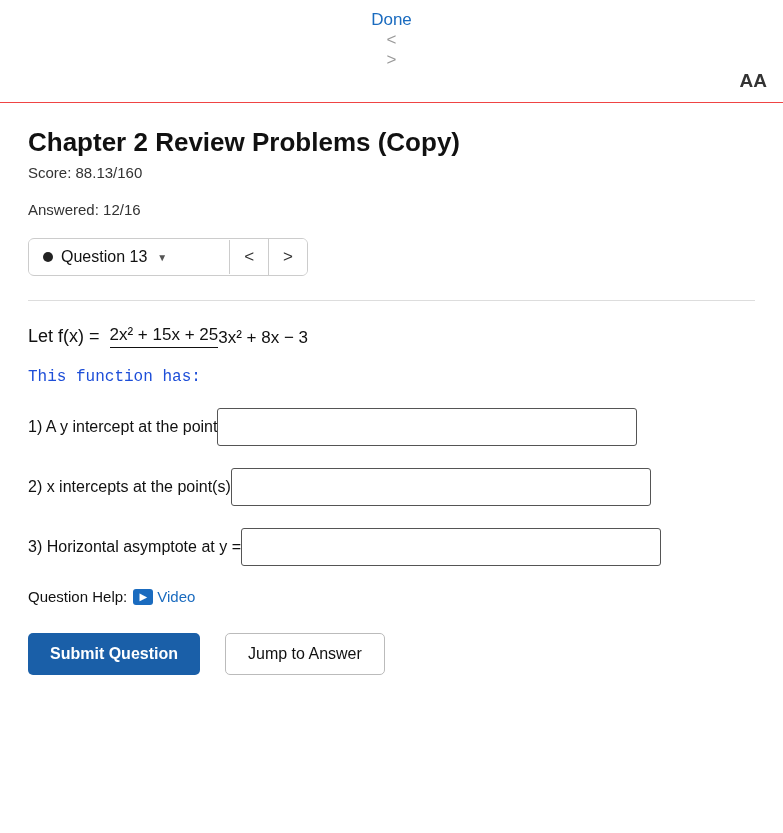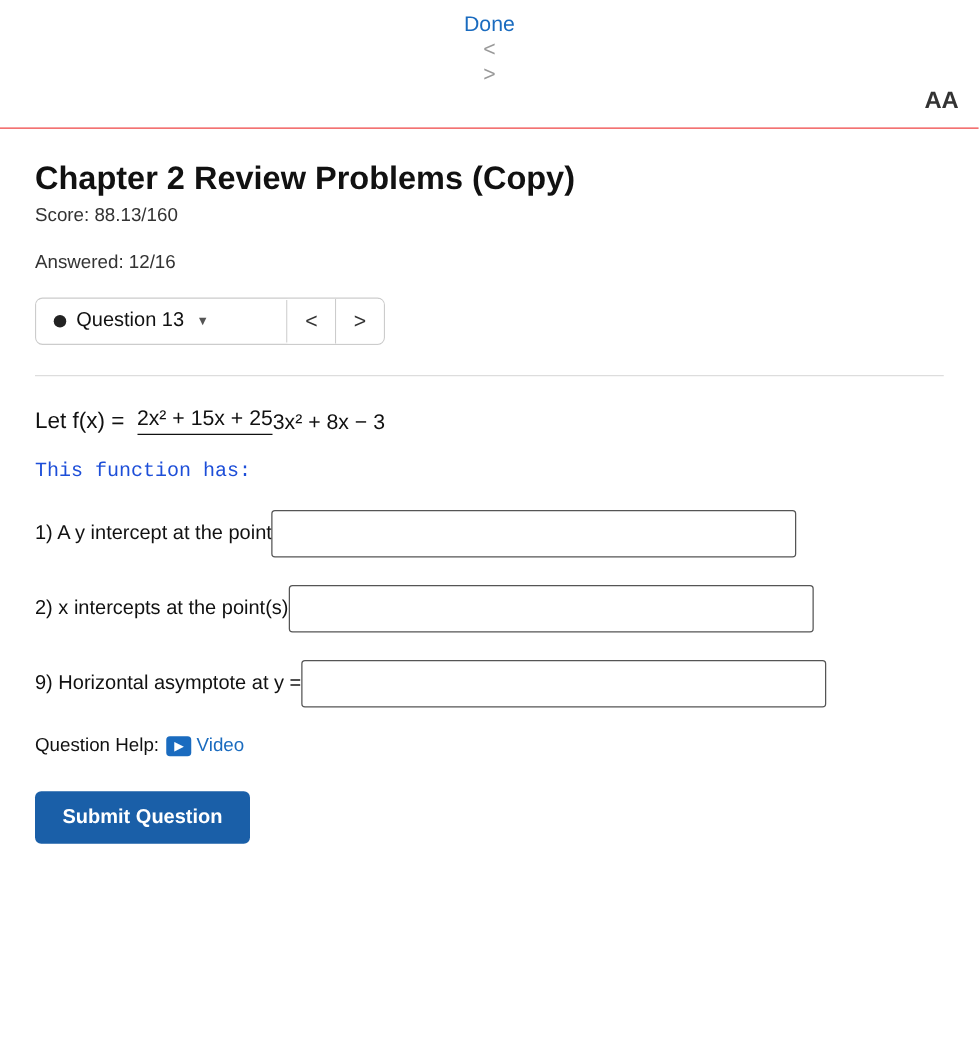--- a/index.html
+++ b/index.html
@@ -296,29 +296,30 @@
     <input class="answer-input" type="text" placeholder="" style="">
   </div>
 
   <div class="question-row">
     <span class="question-text">2) x intercepts at the point(s)</span>
     <input class="answer-input" type="text" placeholder="" style="">
   </div>
 
 
   <div class="question-row">
-    <span class="question-text">9) Horizontal asymptote at y =</span>
+    <span class="question-text">3) Horizontal asymptote at y =</span>
     <input class="answer-input" type="text" placeholder="" style="">
   </div>
 
   <div class="question-help">
     <span>Question Help:</span>
     <a href="#" class="video-link">
       <span class="video-icon">▶</span>
       <span>Video</span>
     </a>
   </div>
 
   <div class="buttons-row">
     <button class="submit-btn">Submit Question</button>
+    <button class="jump-btn">Jump to Answer</button>
   </div>
 
 </div>
 
 </body></html>

